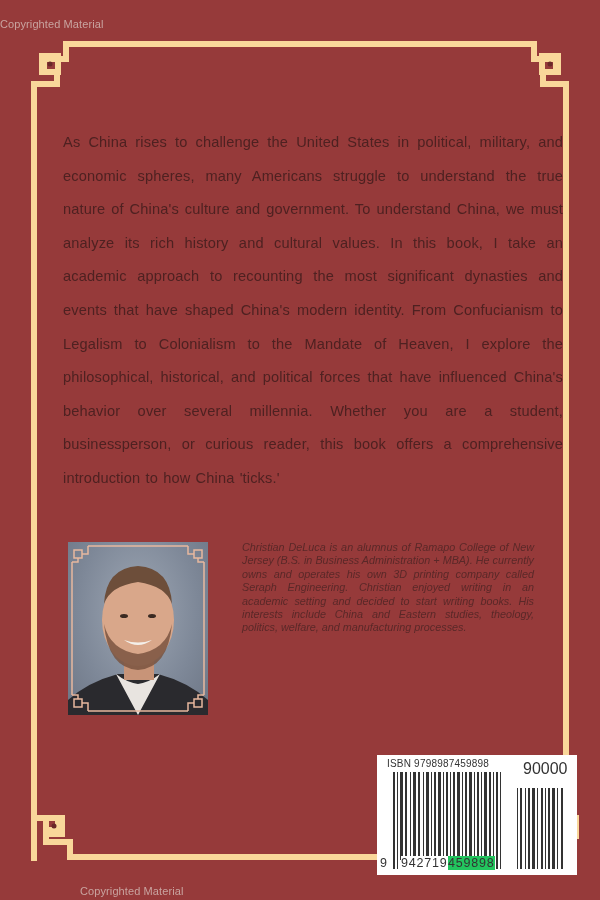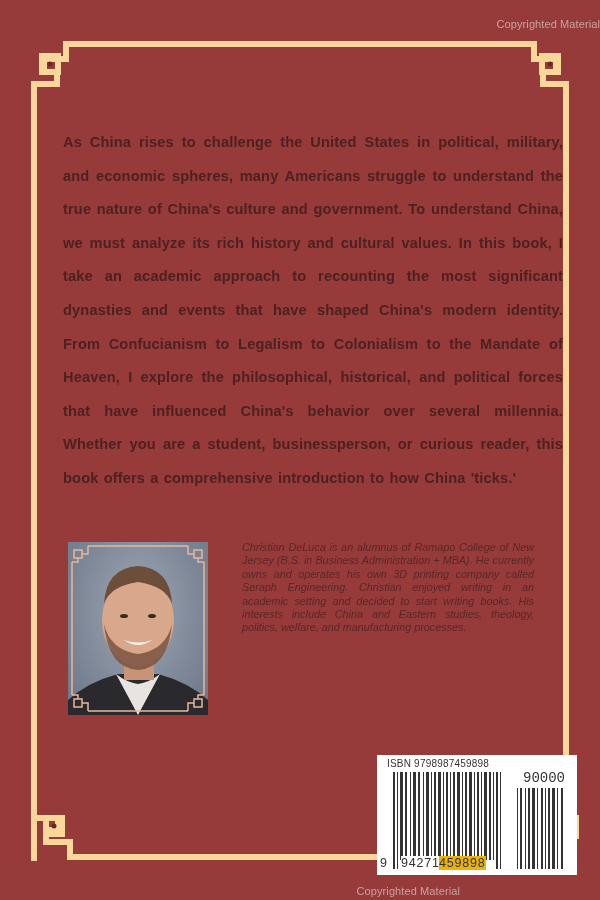--- a/index.html
+++ b/index.html
@@ -3,30 +3,30 @@
 <meta charset="utf-8">
 <style>
   html, body { margin: 0; padding: 0; }
   body {
     width: 600px; height: 900px; overflow: hidden;
     background: #963a3a;
     position: relative;
     font-family: "Liberation Sans", sans-serif;
   }
   .watermark {
-    position: absolute; left: 0; width: 600px; text-align: right;
+    position: absolute; left: 0; width: 600px; text-align: left;
     font-size: 11px; color: #c9a4a0; letter-spacing: 0.1px;
     font-family: "Liberation Sans", sans-serif;
   }
   .wm-top { top: 18px; }
   .wm-bottom { top: 885px; left: 80px; width: 380px; }
   svg.frame { position: absolute; left: 0; top: 0; }
   .blurb {
     position: absolute; left: 63px; top: 126px; width: 500px;
-    font-size: 14.6px; font-weight: bold; line-height: 33.6px;
+    font-size: 14.6px; font-weight: normal; line-height: 33.6px;
     color: #4e2121; text-align: justify; text-align-last: left;
     letter-spacing: 0.15px; word-spacing: 1px;
   }
   .photo {
     position: absolute; left: 68px; top: 542px; width: 140px; height: 173px;
     overflow: hidden;
     background: radial-gradient(ellipse at 50% 40%, #9ea7b4 0%, #7e8898 60%, #6c7584 100%);
   }
   .photo-border { position: absolute; left: 0; top: 0; }
   .bio {
@@ -37,21 +37,21 @@
   .bio p { margin: 0 0 10px 0; }
   .barcode-box {
     position: absolute; left: 377px; top: 755px; width: 200px; height: 120px;
     background: #ffffff;
   }
   .isbn-label {
     position: absolute; left: 10px; top: 3px; font-size: 10px; color: #333;
     letter-spacing: 0.2px;
   }
   .addon-label {
-    position: absolute; left: 146px; top: 15px; font-size: 14px; color: #333; font-family: Liberation Mono, monospace;
+    position: absolute; left: 146px; top: 5px; font-size: 16px; color: #333;
   }
   .digits {
     position: absolute; top: 101px; font-size: 12.5px; color: #333;
     letter-spacing: 0.8px; font-family: "Liberation Sans", sans-serif;
   }
   svg.bars { position: absolute; left: 0; top: 0; }
 </style>
 </head>
 <body>
 
@@ -164,16 +164,16 @@
       <rect x="164" y="33" width="2" height="81"></rect>
       <rect x="168" y="33" width="1" height="81"></rect>
       <rect x="171" y="33" width="2" height="81"></rect>
       <rect x="175" y="33" width="3" height="81"></rect>
       <rect x="180" y="33" width="1" height="81"></rect>
       <rect x="184" y="33" width="2" height="81"></rect>
     </g>
   </svg>
   <div class="digits" style="left:3px;">9</div>
   <div class="digits" style="left:24px; background:#fff;">942719</div>
-  <div class="digits" style="left:62px; background:#eab308;text-align:center;">459898</div>
+  <div class="digits" style="left:71px; background:#22c55e;text-align:center;">459898</div>
 </div>
 
 <div class="watermark wm-bottom">Copyrighted Material</div>
 
 </body></html>

